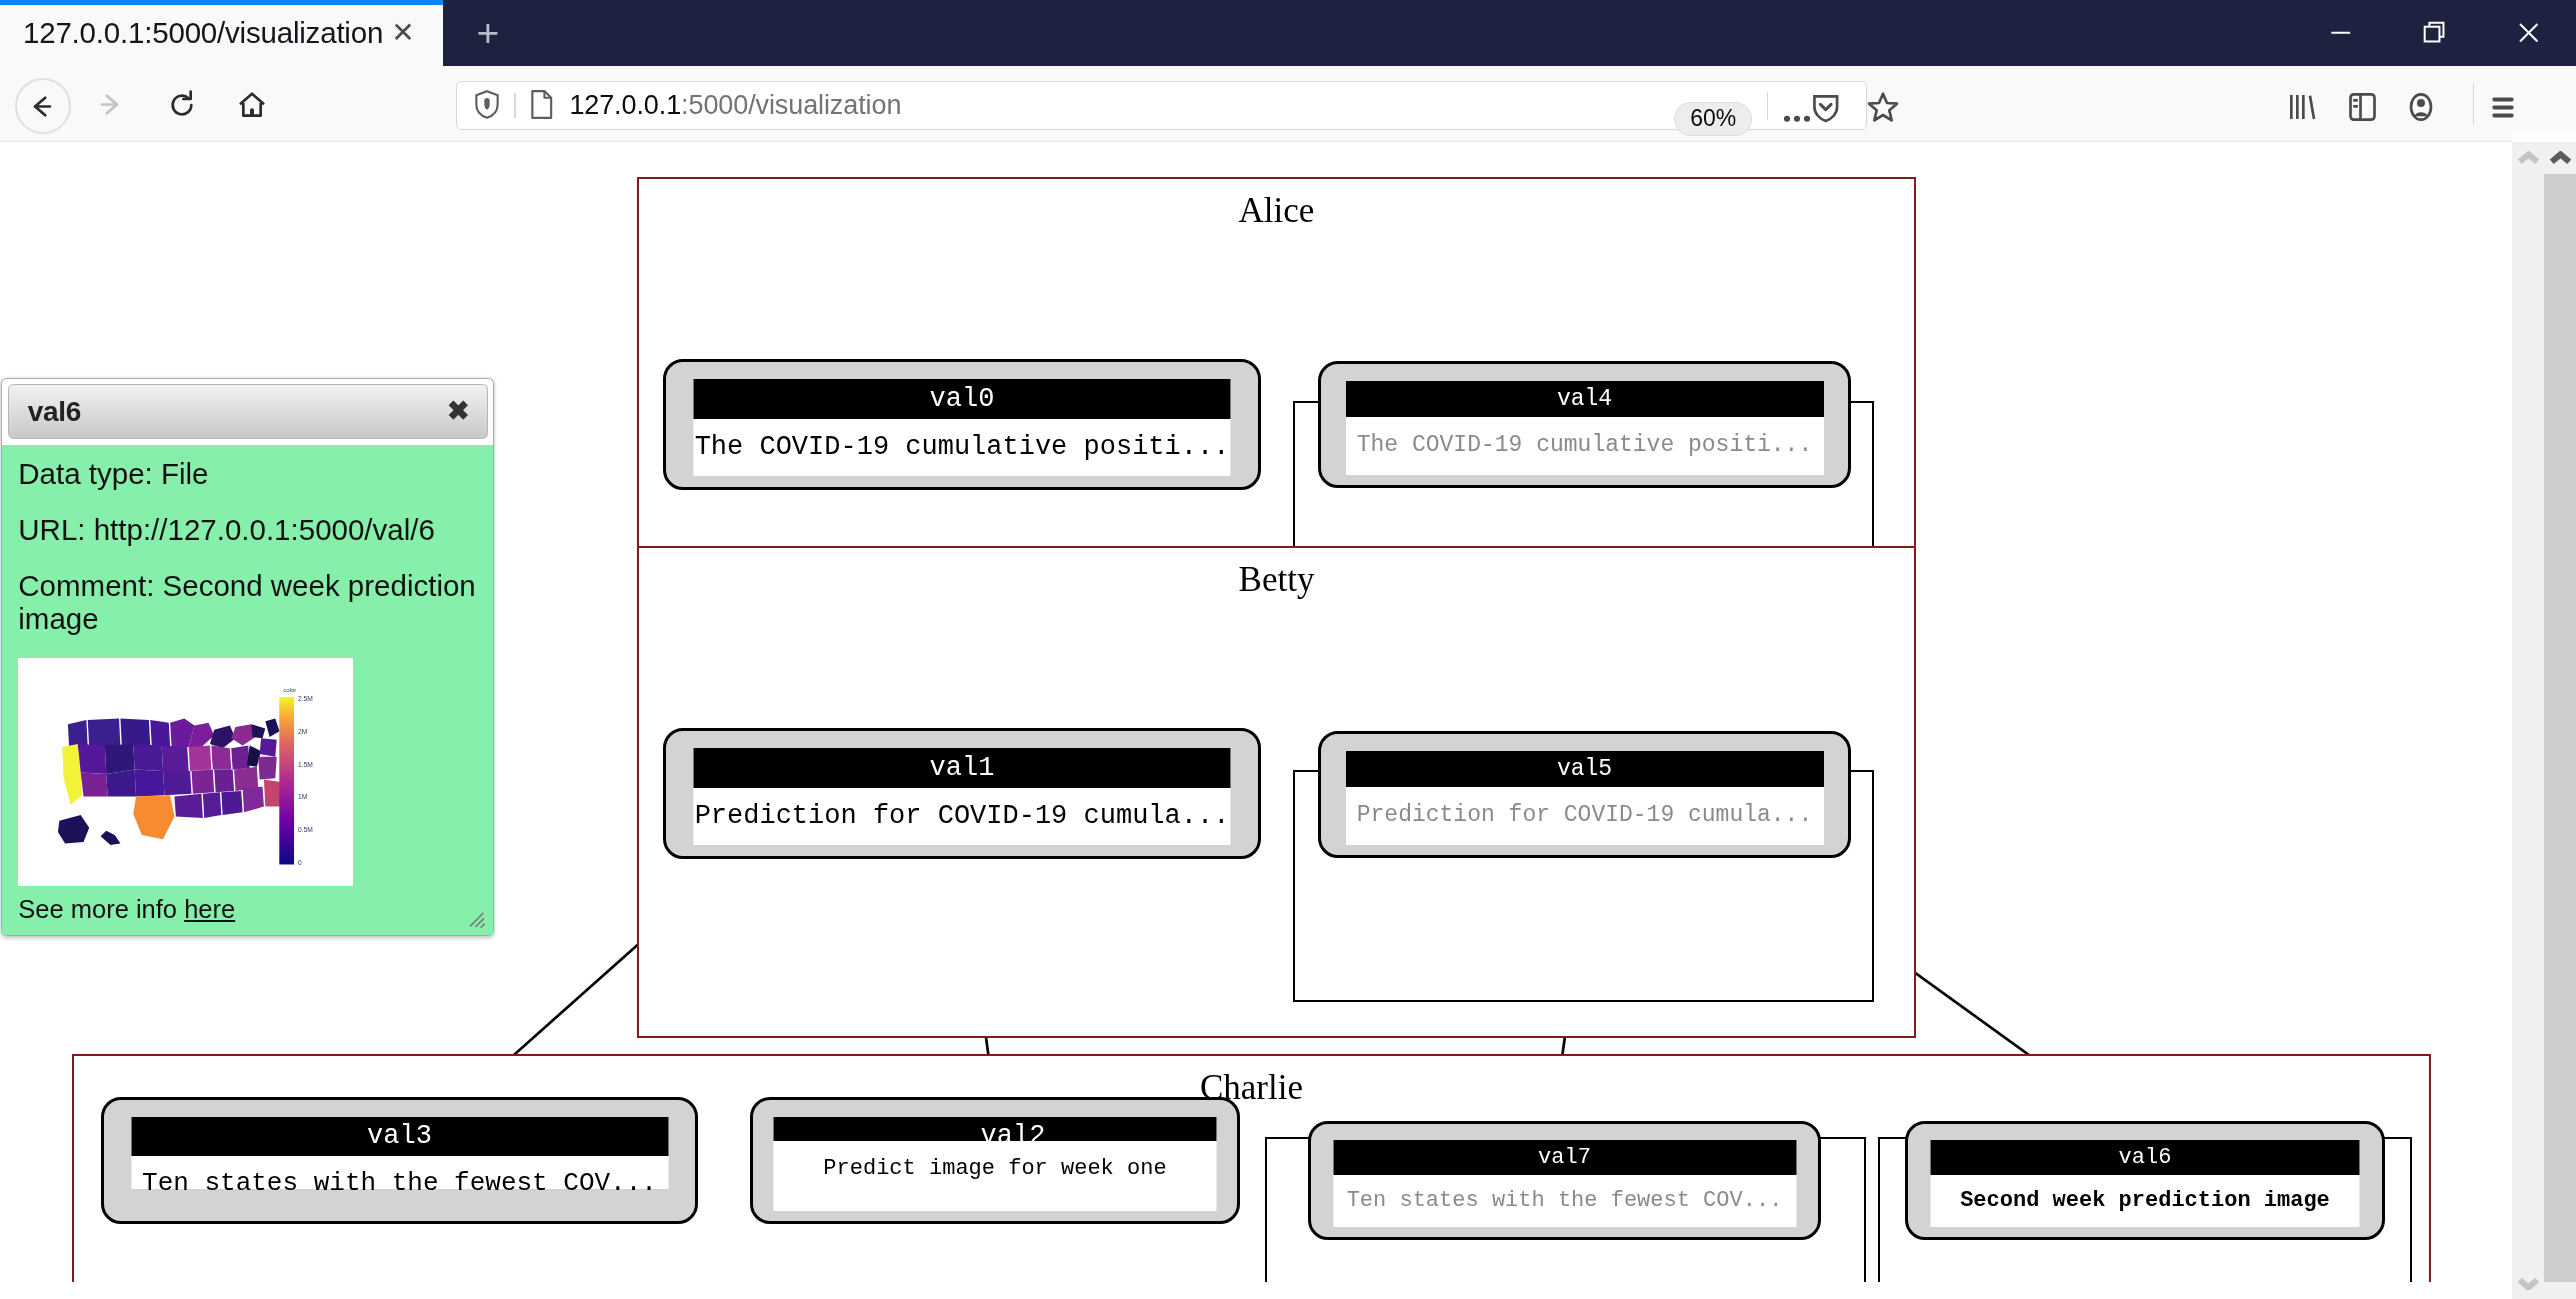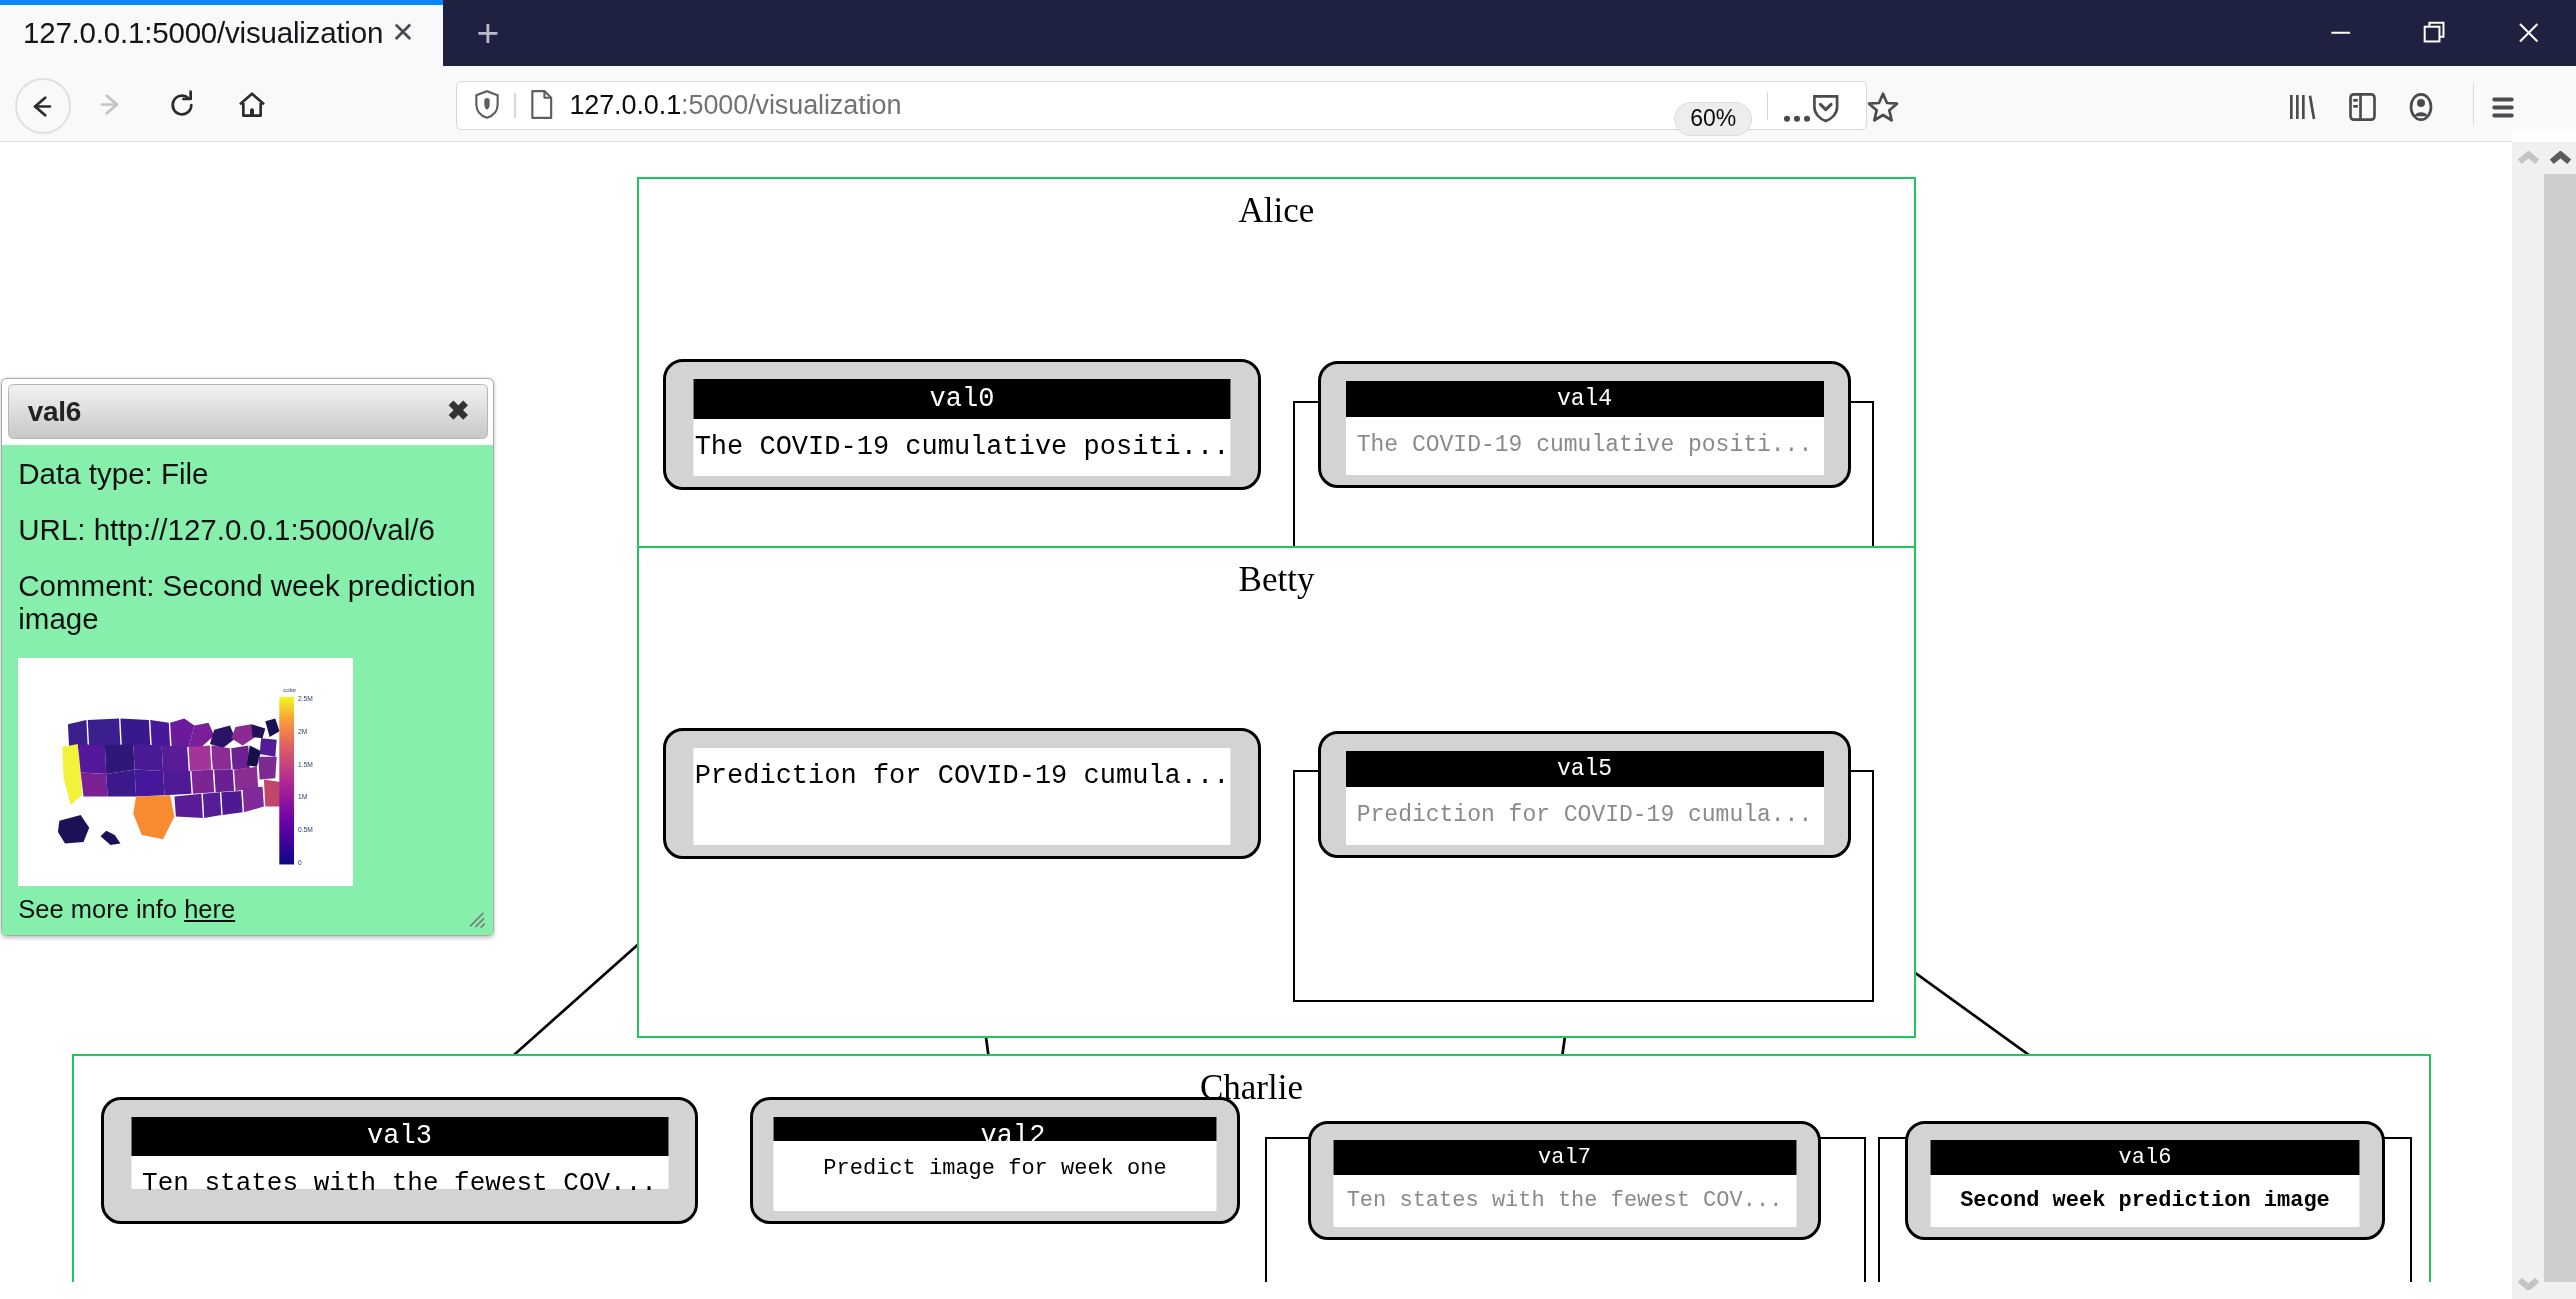--- a/index.html
+++ b/index.html
@@ -77,21 +77,21 @@
   .tb-sep{position:absolute;right:102px;top:17.4px;width:1.3px;height:42px;background:#d8d8dc;}
 
   
   .viewport{
     position:absolute;left:0;top:142px;width:2512px;height:1140px;
     background:#ffffff;overflow:hidden;
   }
   .canvas{position:absolute;left:0;top:0;width:2512px;height:1140px;}
 
   
-  .cluster{position:absolute;border:2px solid #22c55e;background:#ffffff;}
+  .cluster{position:absolute;border:2px solid #7f1d1d;background:#ffffff;}
   .cluster-title{
     position:absolute;width:100%;text-align:center;top:12px;
     font-family:"Liberation Serif", serif;font-size:35px;color:#000;
   }
   .subbox{position:absolute;border:2.7px solid #000000;background:#fff;}
   .subbox-title{
     position:absolute;width:100%;text-align:center;top:9.4px;
     font-family:"Liberation Mono", monospace;font-size:25.5px;color:#000;
     white-space:nowrap;
   }
@@ -336,20 +336,21 @@
       <div class="cluster" style="left:637px;top:404px;width:1275px;height:488px;">
         <div class="cluster-title">Betty</div>
       </div>
 
       <div class="subbox" style="left:1293px;top:628px;width:577px;height:228px;">
         <div class="subbox-title">label CovidPrediction</div>
       </div>
 
       <div class="node" style="left:663px;top:586px;width:598px;height:131px;">
         <div class="node-inner" style="top:17.4px;width:537px;height:97px;">
+          <div class="node-head" style="font-size:27px;line-height:40px;height:40px;">val1</div>
           <div class="node-body" style="font-size:27px;line-height:56px;">Prediction for COVID-19 cumula...</div>
         </div>
       </div>
 
       <div class="node" style="left:1318px;top:589px;width:533px;height:127px;">
         <div class="node-inner" style="top:17px;width:478px;height:94px;">
           <div class="node-head" style="font-size:23px;line-height:36px;height:36px;">val5</div>
           <div class="node-body dim" style="font-size:23px;line-height:56px;">Prediction for COVID-19 cumula...</div>
         </div>
       </div>

